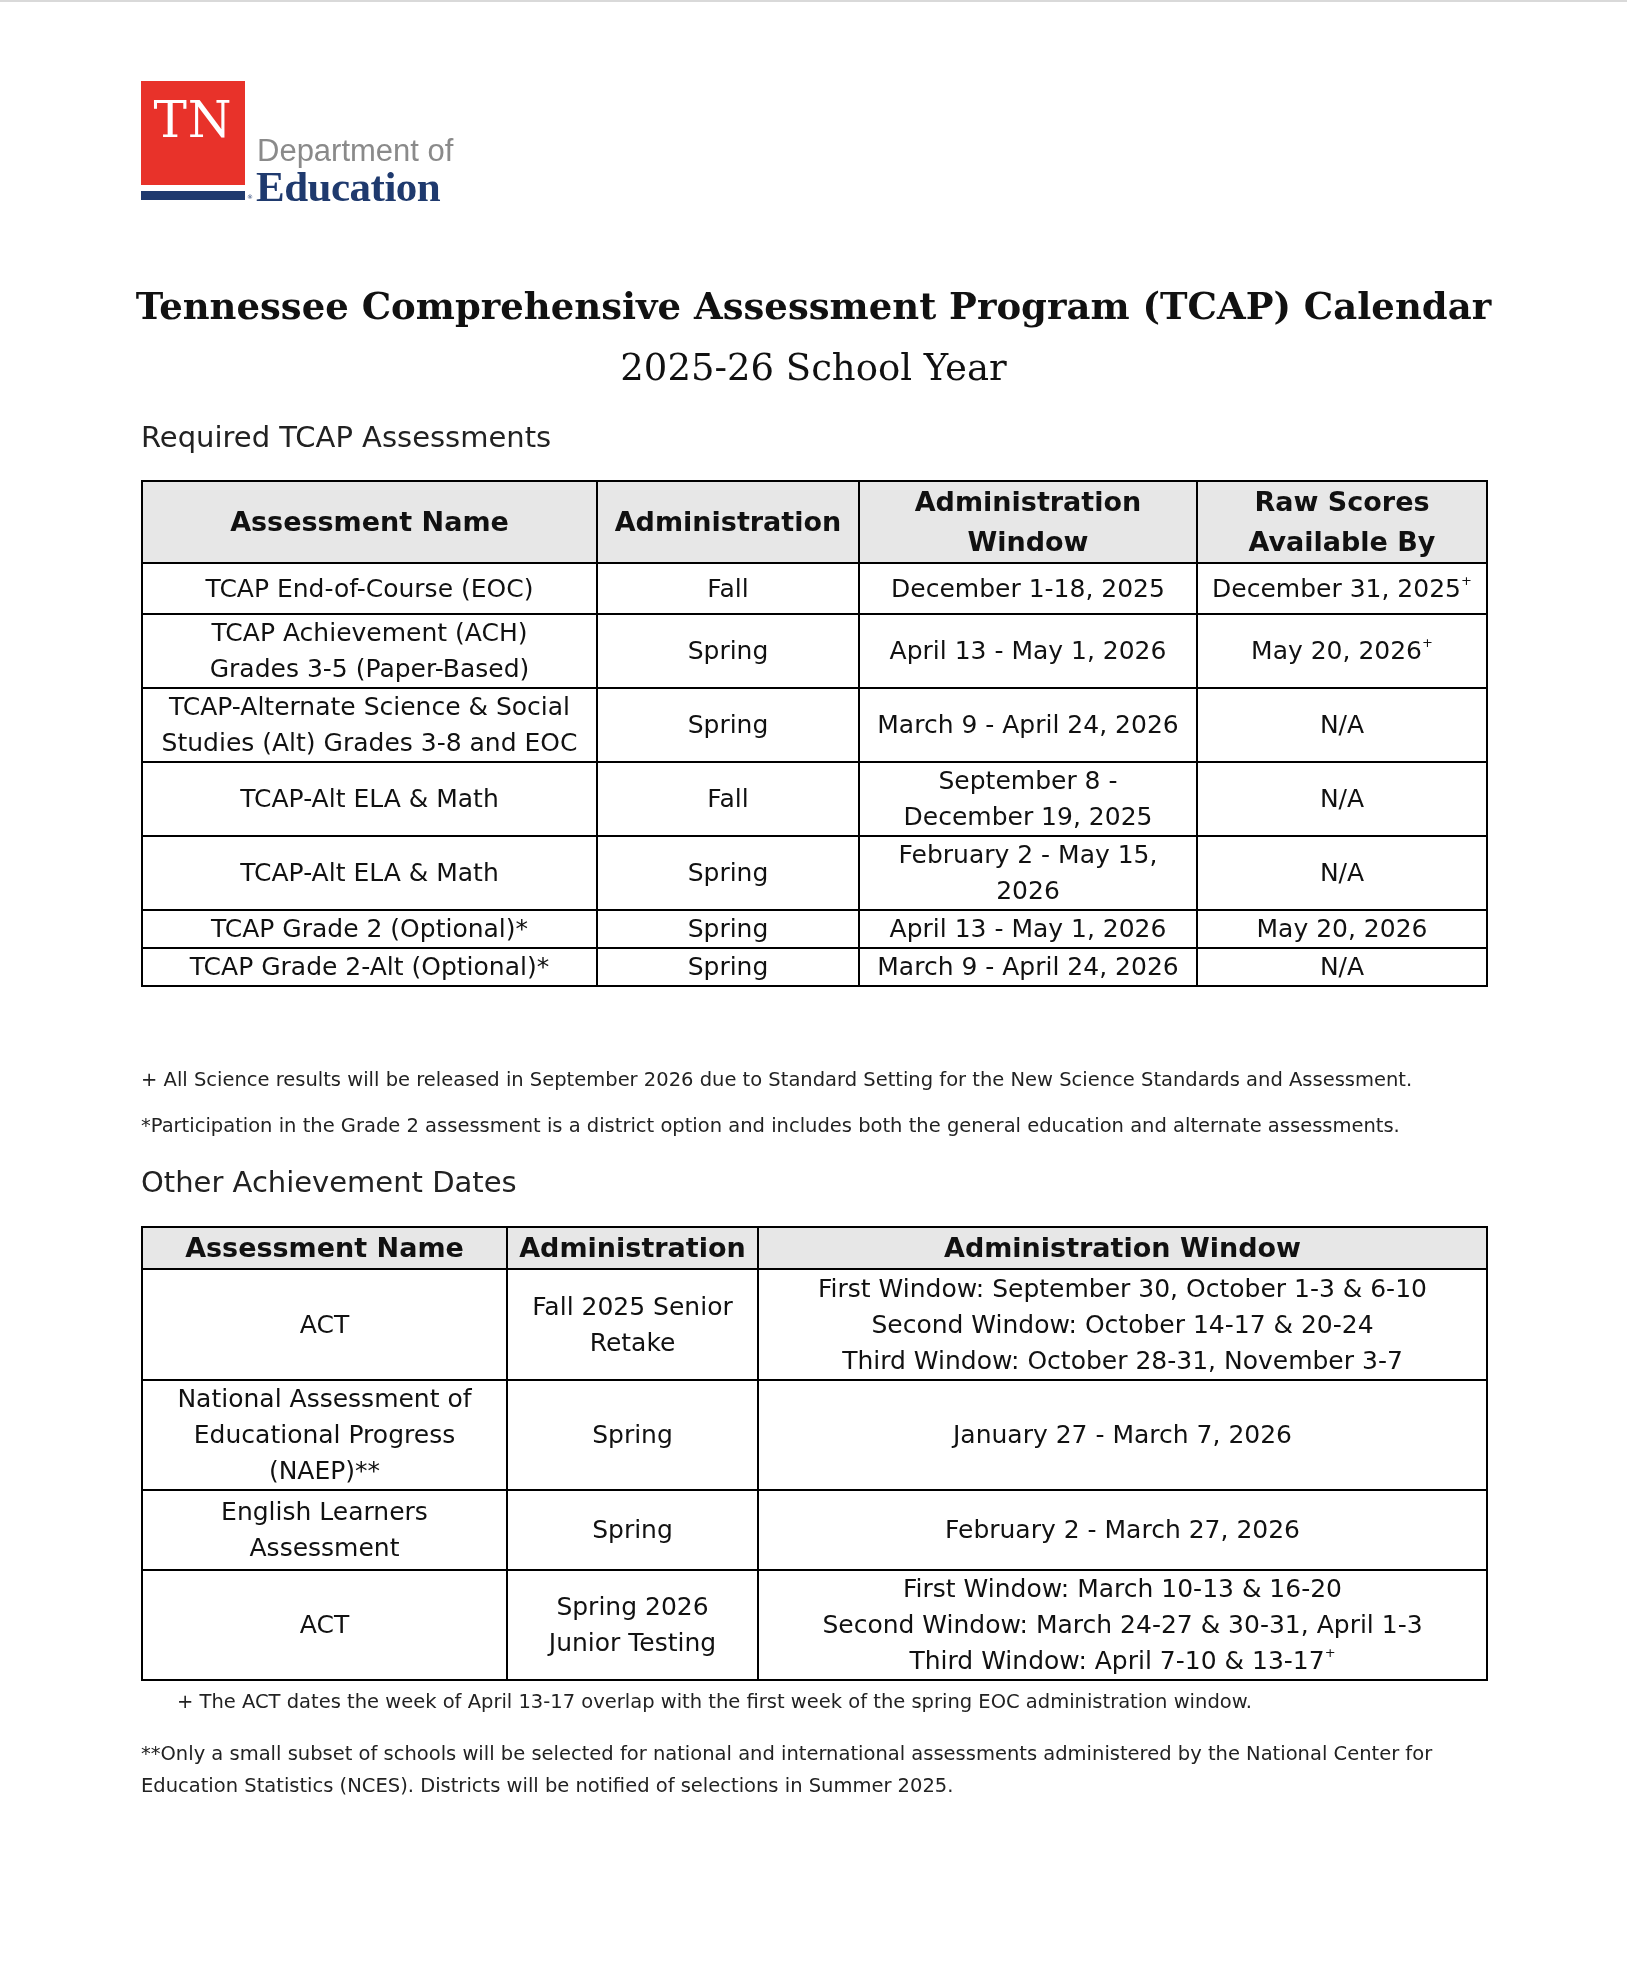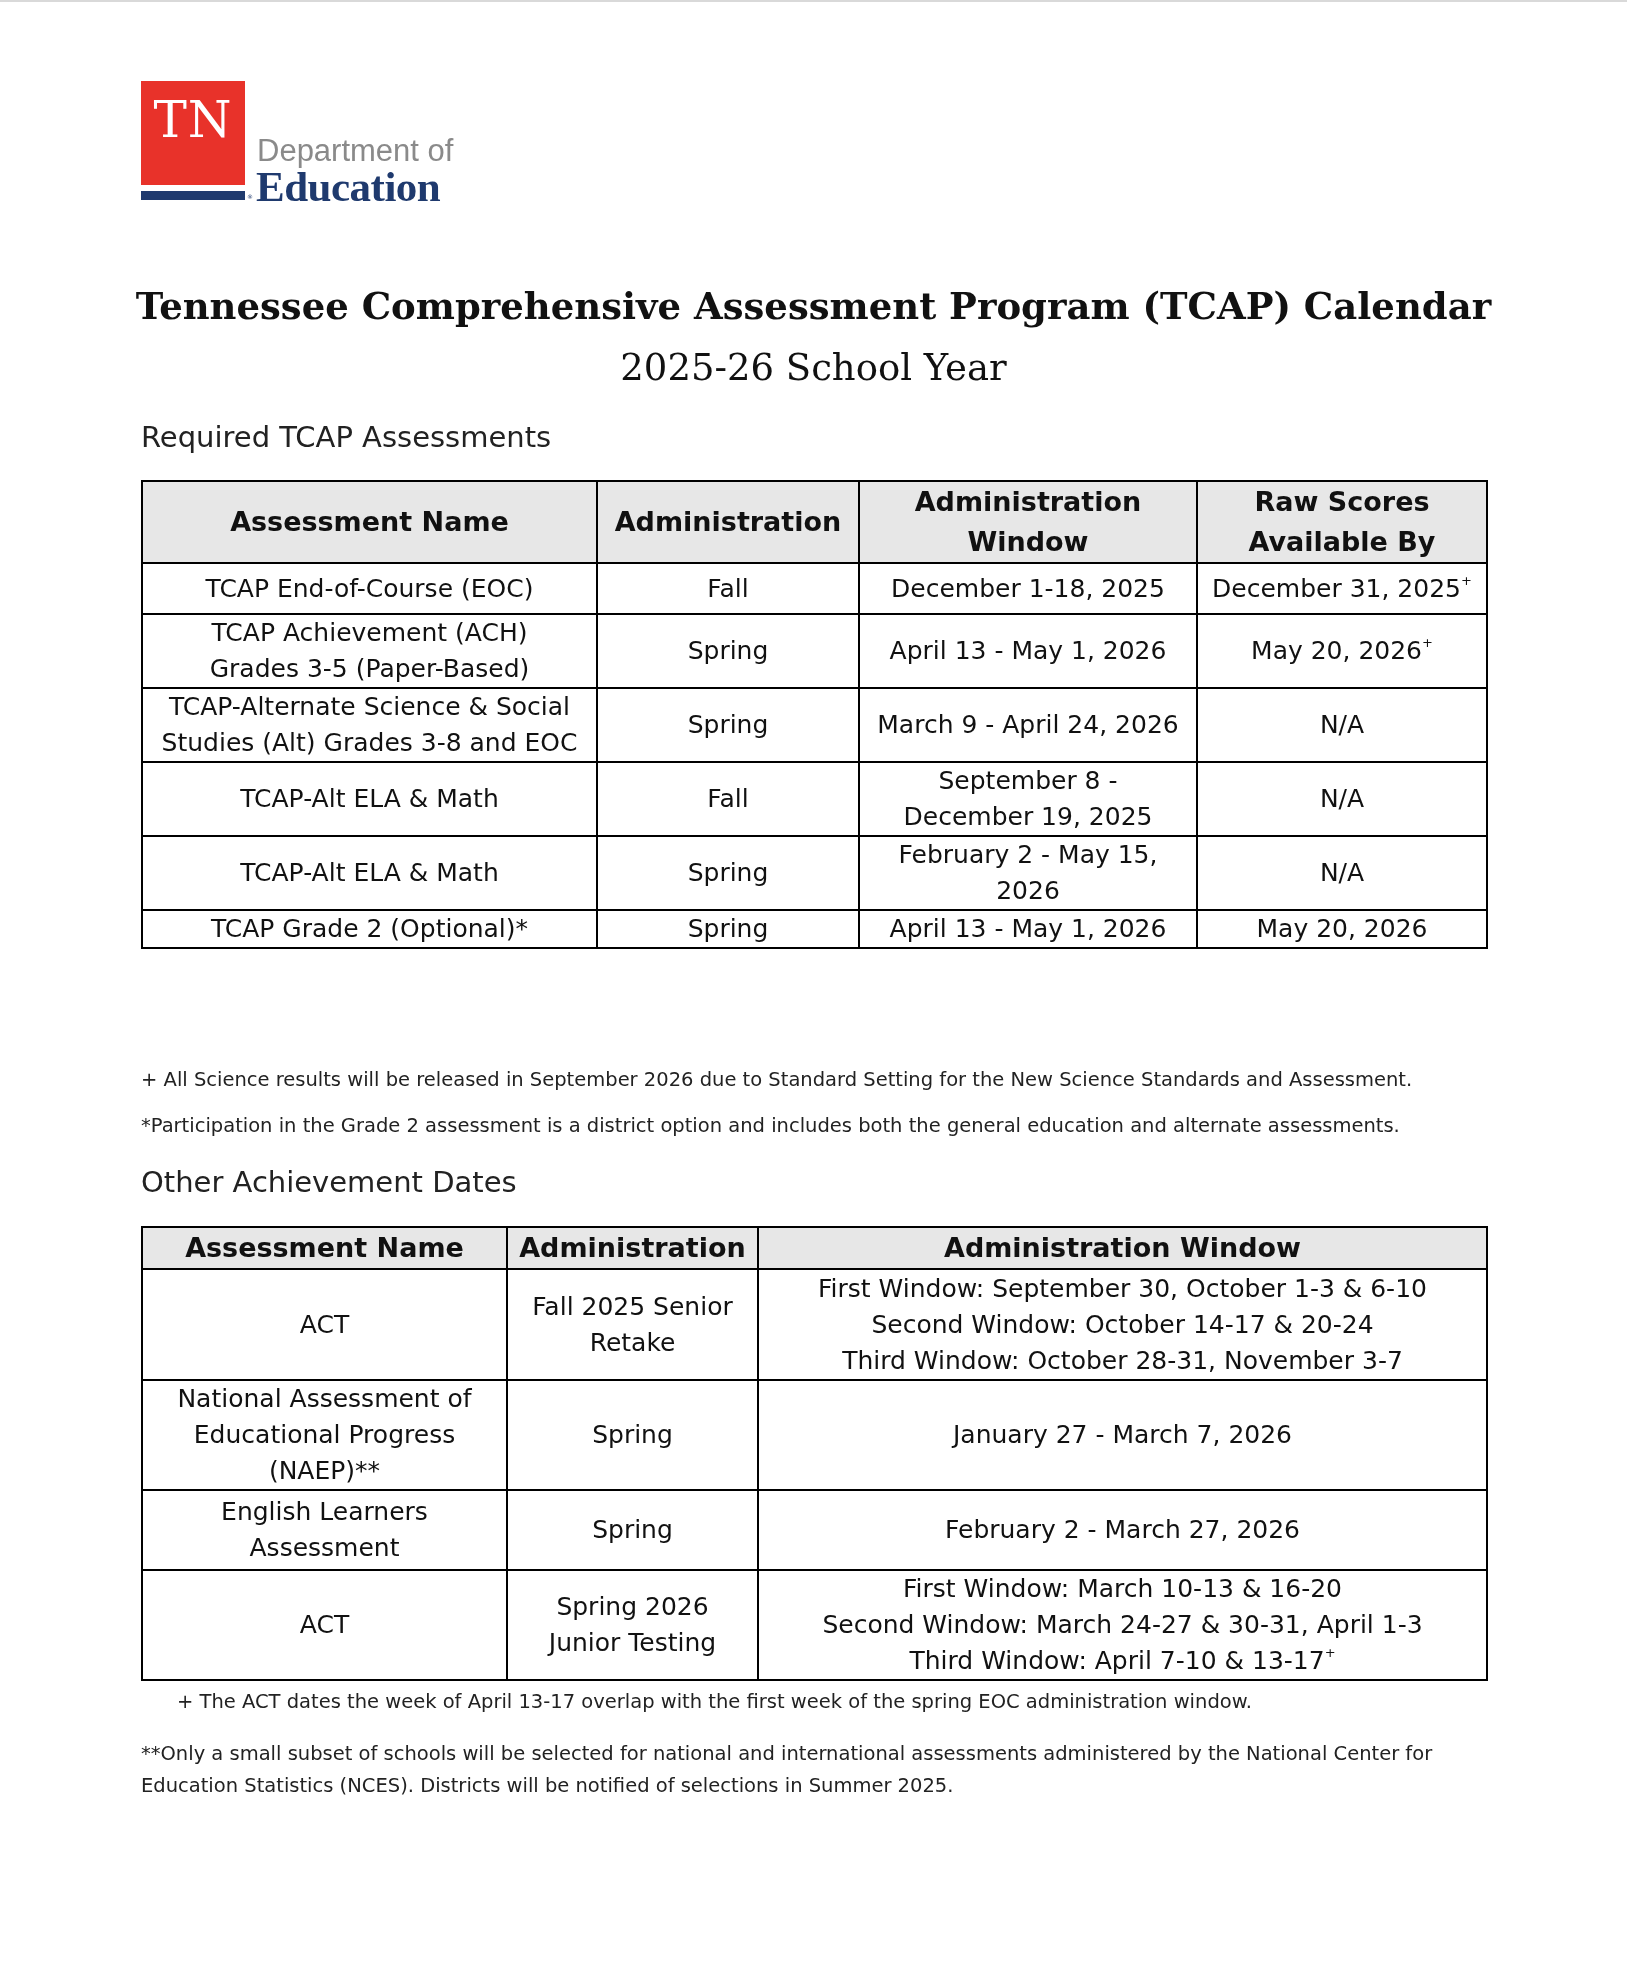--- a/index.html
+++ b/index.html
@@ -141,20 +141,30 @@
       </tr>
       <tr style="height: 37px;">
         <td>
           <span class="ln">TCAP Grade 2 (Optional)*</span>
         </td>
         <td>Spring</td>
         <td>
           <span class="ln">April 13 - May 1, 2026</span>
         </td>
         <td><span>May 20, 2026</span></td>
+      </tr>
+      <tr style="height: 37px;">
+        <td>
+          <span class="ln">TCAP Grade 2-Alt (Optional)*</span>
+        </td>
+        <td>Spring</td>
+        <td>
+          <span class="ln">March 9 - April 24, 2026</span>
+        </td>
+        <td><span>N/A</span></td>
       </tr>
     </tbody>
 </table>
 
 <div class="footnote" style="top:1068px;">+ All Science results will be released in September 2026 due to Standard Setting for the New Science Standards and Assessment.</div>
 <div class="footnote" style="top:1114px;">*Participation in the Grade 2 assessment is a district option and includes both the general education and alternate assessments.</div>
 
 <div class="section-heading" style="top:1165px;">Other Achievement Dates</div>
 
 <table class="grid" id="t2" style="top:1226px; width:1345px;">

